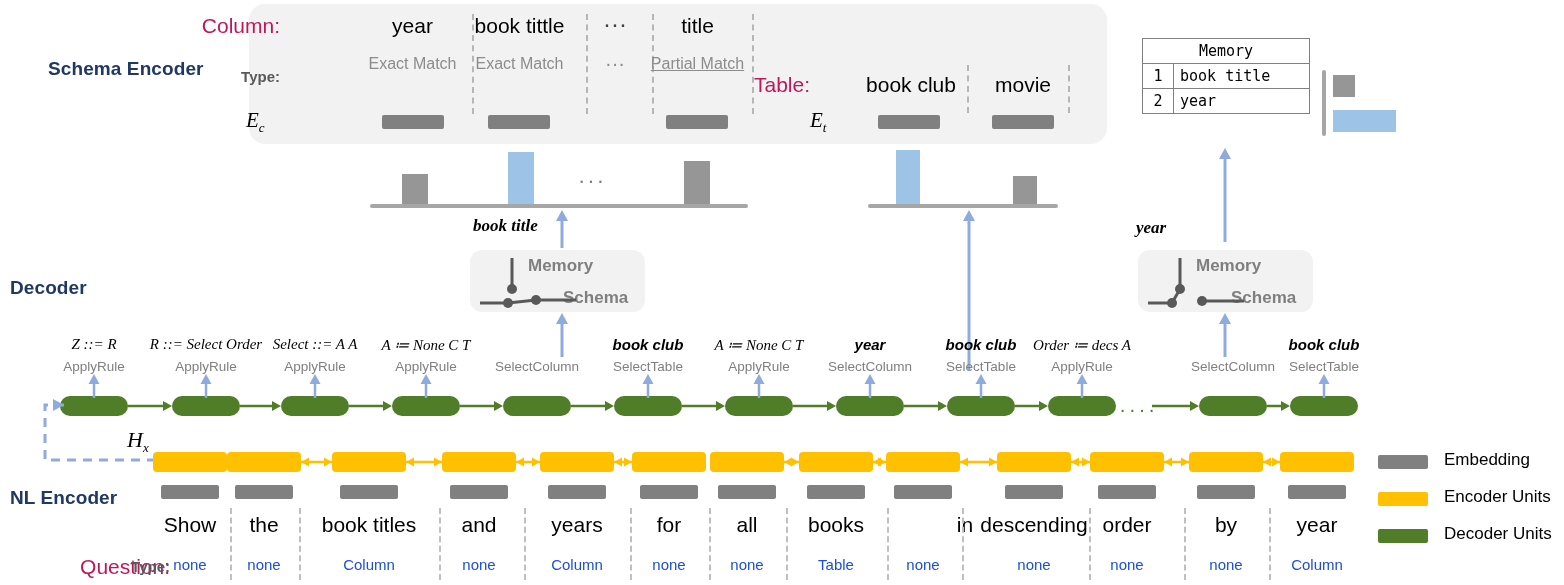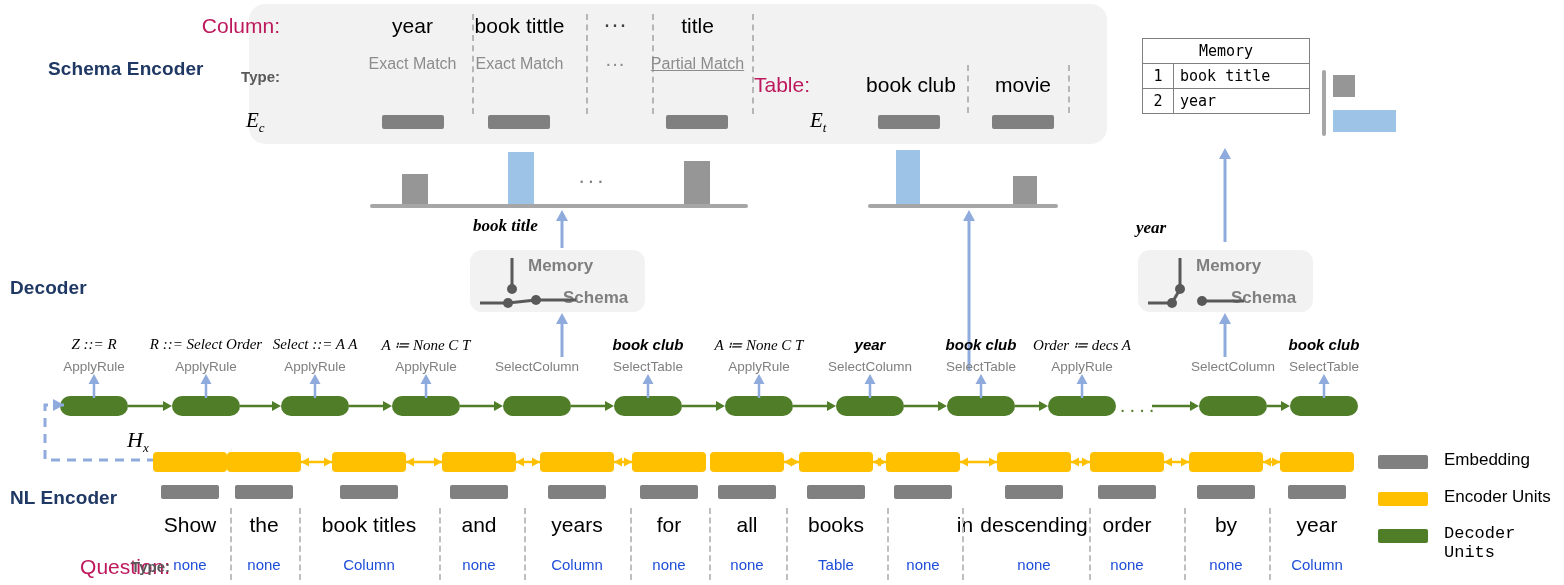--- a/index.html
+++ b/index.html
@@ -431,13 +431,13 @@
     <div class="qtype" style="left: 1247px; top: 556px; width: 140px;">Column</div>
     <div class="emb" style="left: 1288px; top: 485px; width: 58px;"></div>
     <div class="enc-unit" style="left: 1280px; top: 452px; width: 74px;"></div>
   </div>
 
 <div class="abs leg-sw" style="left:1378px;top:455px;background:#808080;"></div>
 <div class="abs leg-tx" style="left:1444px;top:450px;">Embedding</div>
 <div class="abs leg-sw" style="left:1378px;top:492px;background:#FFC000;"></div>
 <div class="abs leg-tx" style="left:1444px;top:487px;">Encoder Units</div>
 <div class="abs leg-sw" style="left:1378px;top:529px;background:#4F7D28;"></div>
-<div class="abs leg-tx" style="left:1444px;top:524px;font-family:Liberation Mono, monospace;">Decoder Units</div>
+<div class="abs leg-tx" style="left:1444px;top:524px;">Decoder Units</div>
 
 </body></html>

